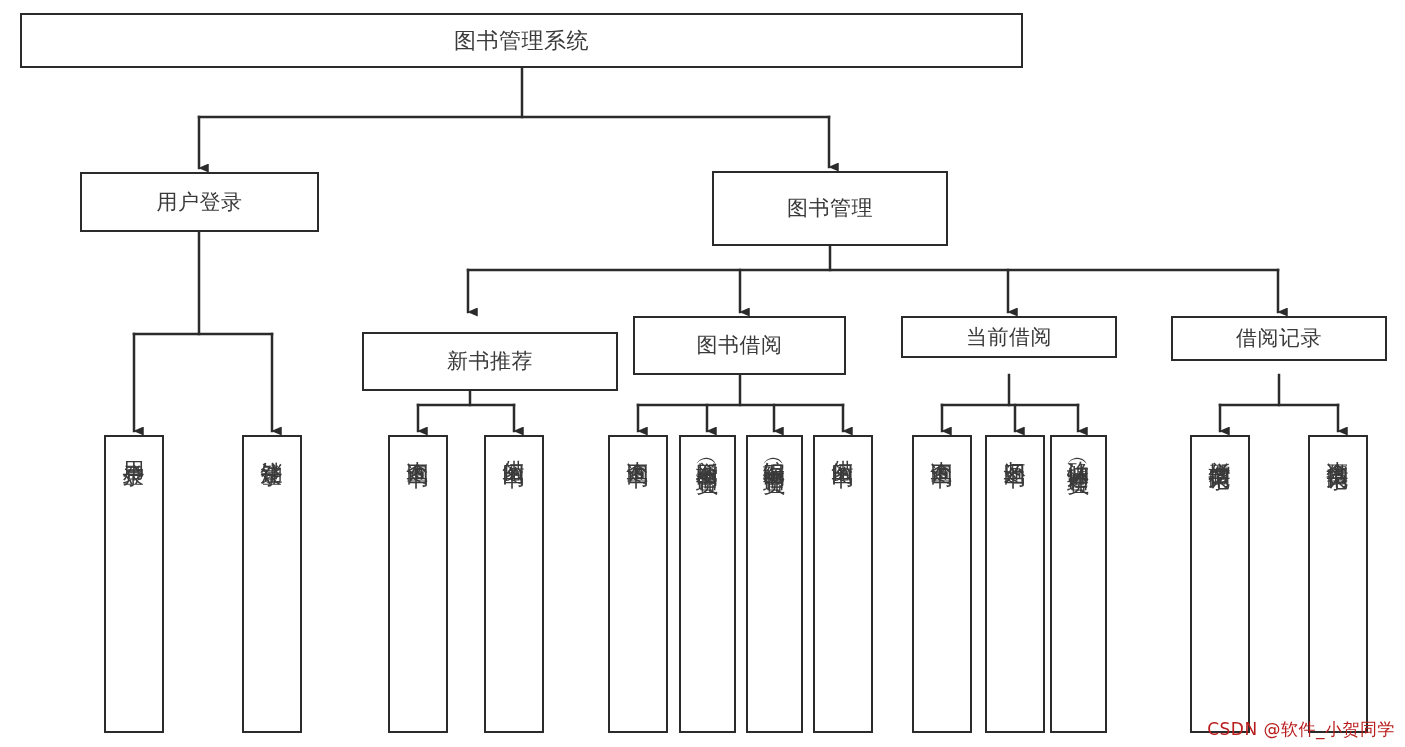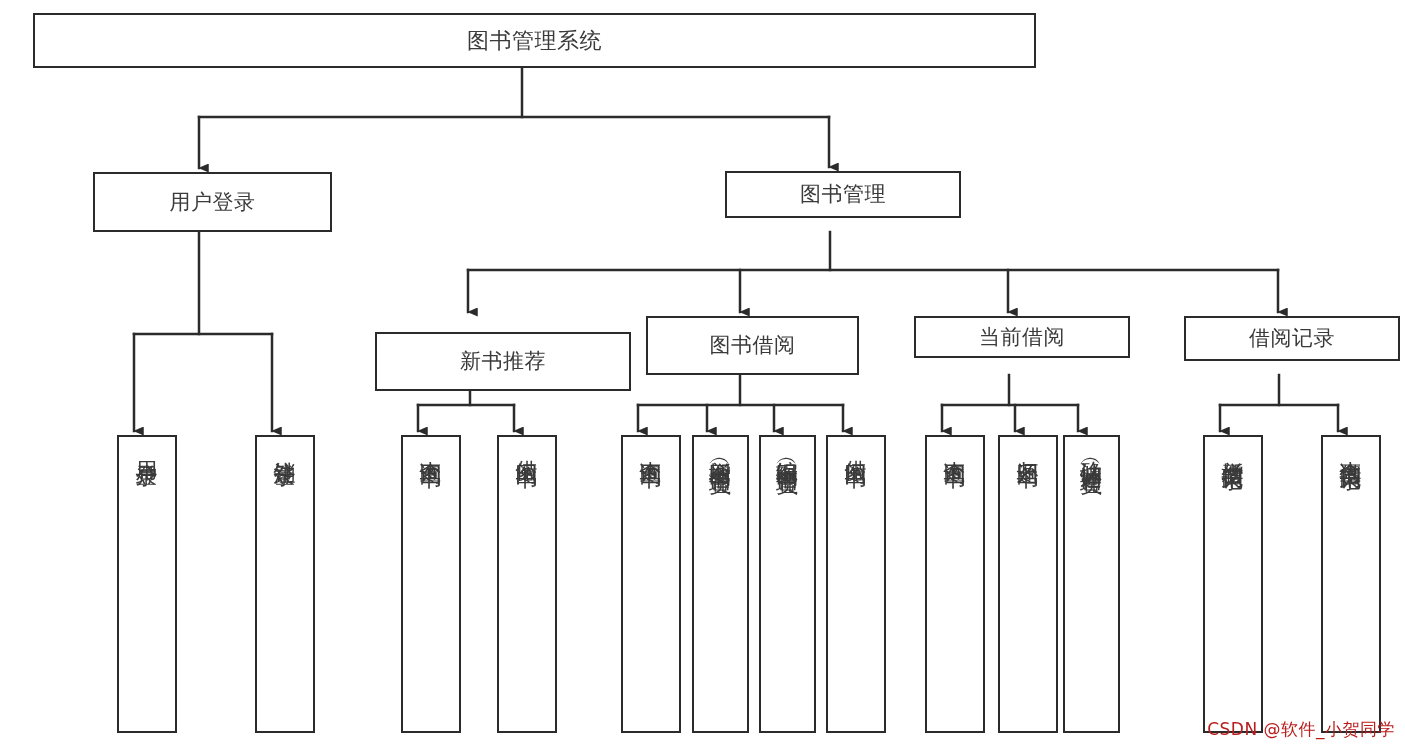--- a/index.html
+++ b/index.html
@@ -26,21 +26,20 @@
     pointer-events: none;
   }
   .node {
     position: absolute;
     box-sizing: border-box;
     background: #ffffff;
     border: 2.5px solid #2b2b2b;
     display: flex;
     align-items: center;
     justify-content: center;
-    margin-left: 13px;
   }
   .node .label {
     color: #3a3a3a;
     font-size: 21px;
     line-height: 1.16;
     letter-spacing: 0.5px;
     white-space: nowrap;
     text-align: center;
   }
   .node.root .label { font-size: 22px; }
@@ -122,21 +121,21 @@
     </g>
   </svg>
 
   <div class="node root" id="node-root" style="left: 20px; top: 13px; width: 1003px; height: 55px;">
     <span class="label">图书管理系统</span>
   </div>
 
   <div class="node" id="node-l2-0" style="left: 80px; top: 172px; width: 239px; height: 60px;">
     <span class="label">用户登录</span>
   </div>
-  <div class="node" id="node-l2-1" style="left: 712px; top: 171px; width: 236px; height: 47px;">
+  <div class="node" id="node-l2-1" style="left: 712px; top: 171px; width: 236px; height: 75px;">
     <span class="label">图书管理</span>
   </div>
 
   <div class="node" id="node-l3-0" style="left: 362px; top: 332px; width: 256px; height: 59px;">
     <span class="label">新书推荐</span>
   </div>
   <div class="node" id="node-l3-1" style="left: 633px; top: 316px; width: 213px; height: 59px;">
     <span class="label">图书借阅</span>
   </div>
   <div class="node" id="node-l3-2" style="left: 901px; top: 316px; width: 216px; height: 42px;">

